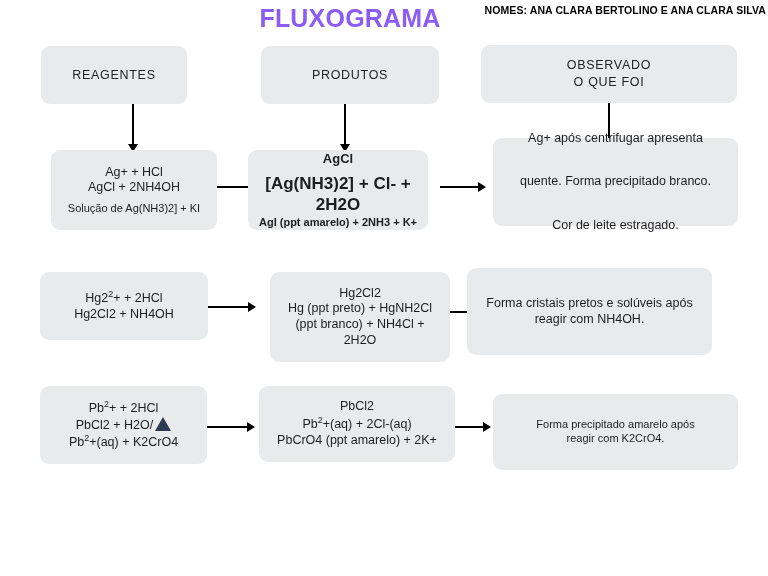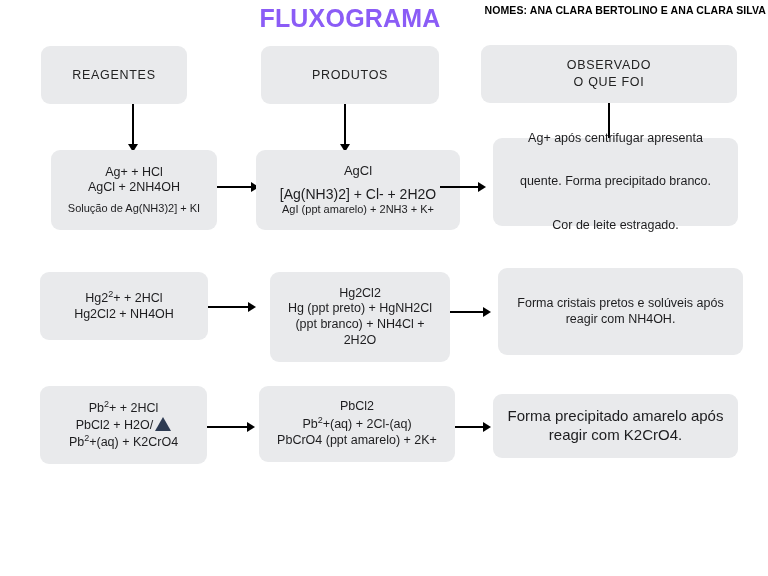--- a/index.html
+++ b/index.html
@@ -143,23 +143,23 @@
 
   <div class="box" style="left:51px; top:150px; width:166px; height:80px; font-size:12.5px;">
     <span class="ln">Ag+ + HCl</span>
     <span class="ln">AgCl + 2NH4OH</span>
     <span class="ln" style="font-size:11px; margin-top:6px;">Solução de Ag(NH3)2] + KI</span>
   </div>
 
   <div class="hline" style="left:217px; top:186px; width:36px;"></div>
   <div class="hArrowHead" style="left:251px; top:182px;"></div>
 
-  <div class="box" style="left:256px; top:150px; width:204px; height:80px; font-size:13px;">
+  <div class="box" style="left:248px; top:150px; width:180px; height:80px; font-size:13px;font-weight:bold;">
     <span class="ln">AgCl</span>
-    <span class="ln" style="font-size:14px; margin-top:6px;">[Ag(NH3)2] + Cl- + 2H2O</span>
+    <span class="ln" style="font-size:17px; margin-top:6px;">[Ag(NH3)2] + Cl- + 2H2O</span>
     <span class="ln" style="font-size:11px;">AgI (ppt amarelo) + 2NH3 + K+</span>
   </div>
 
   <div class="hline" style="left:440px; top:186px; width:40px;"></div>
   <div class="hArrowHead" style="left:478px; top:182px;"></div>
 
   <div class="box" style="left:493px; top:138px; width:245px; height:88px; font-size:12.5px;gap:28px;">
     <span class="ln">Ag+ após centrifugar apresenta</span>
     <span class="ln">quente. Forma precipitado branco.</span>
     <span class="ln">Cor de leite estragado.</span>
@@ -176,21 +176,21 @@
   <div class="box" style="left:270px; top:272px; width:180px; height:90px; font-size:12.5px;">
     <span class="ln">Hg2Cl2</span>
     <span class="ln">Hg (ppt preto) + HgNH2Cl</span>
     <span class="ln">(ppt branco) + NH4Cl +</span>
     <span class="ln">2H2O</span>
   </div>
 
   <div class="hline" style="left:450px; top:311px; width:35px;"></div>
   <div class="hArrowHead" style="left:483px; top:307px;"></div>
 
-  <div class="box" style="left:498px; top:268px; width:245px; height:87px; font-size:12.5px;">
+  <div class="box" style="left:467px; top:268px; width:245px; height:87px; font-size:12.5px;">
     <span class="ln">Forma cristais pretos e solúveis após</span>
     <span class="ln">reagir com NH4OH.</span>
   </div>
 
   <div class="box" style="left:40px; top:386px; width:167px; height:78px; font-size:12.5px;">
     <span class="ln"><span>Pb</span><span class="sup">2</span><span>+ + 2HCl</span></span>
     <span class="ln"><span>PbCl2 + H2O/</span><span class="tri"></span></span>
     <span class="ln"><span>Pb</span><span class="sup">2</span><span>+(aq) + K2CrO4</span></span>
   </div>
 
@@ -199,18 +199,18 @@
 
   <div class="box" style="left:259px; top:386px; width:196px; height:76px; font-size:12.5px;">
     <span class="ln">PbCl2</span>
     <span class="ln"><span>Pb</span><span class="sup">2</span><span>+(aq) + 2Cl-(aq)</span></span>
     <span class="ln">PbCrO4 (ppt amarelo) + 2K+</span>
   </div>
 
   <div class="hline" style="left:455px; top:426px; width:30px;"></div>
   <div class="hArrowHead" style="left:483px; top:422px;"></div>
 
-  <div class="box" style="left:493px; top:394px; width:245px; height:64px; font-size:15px;">
+  <div class="box" style="left:493px; top:394px; width:245px; height:76px; font-size:11px;">
     <span class="ln">Forma precipitado amarelo após</span>
     <span class="ln">reagir com K2CrO4.</span>
   </div>
 
 </div>
 
 </body></html>

